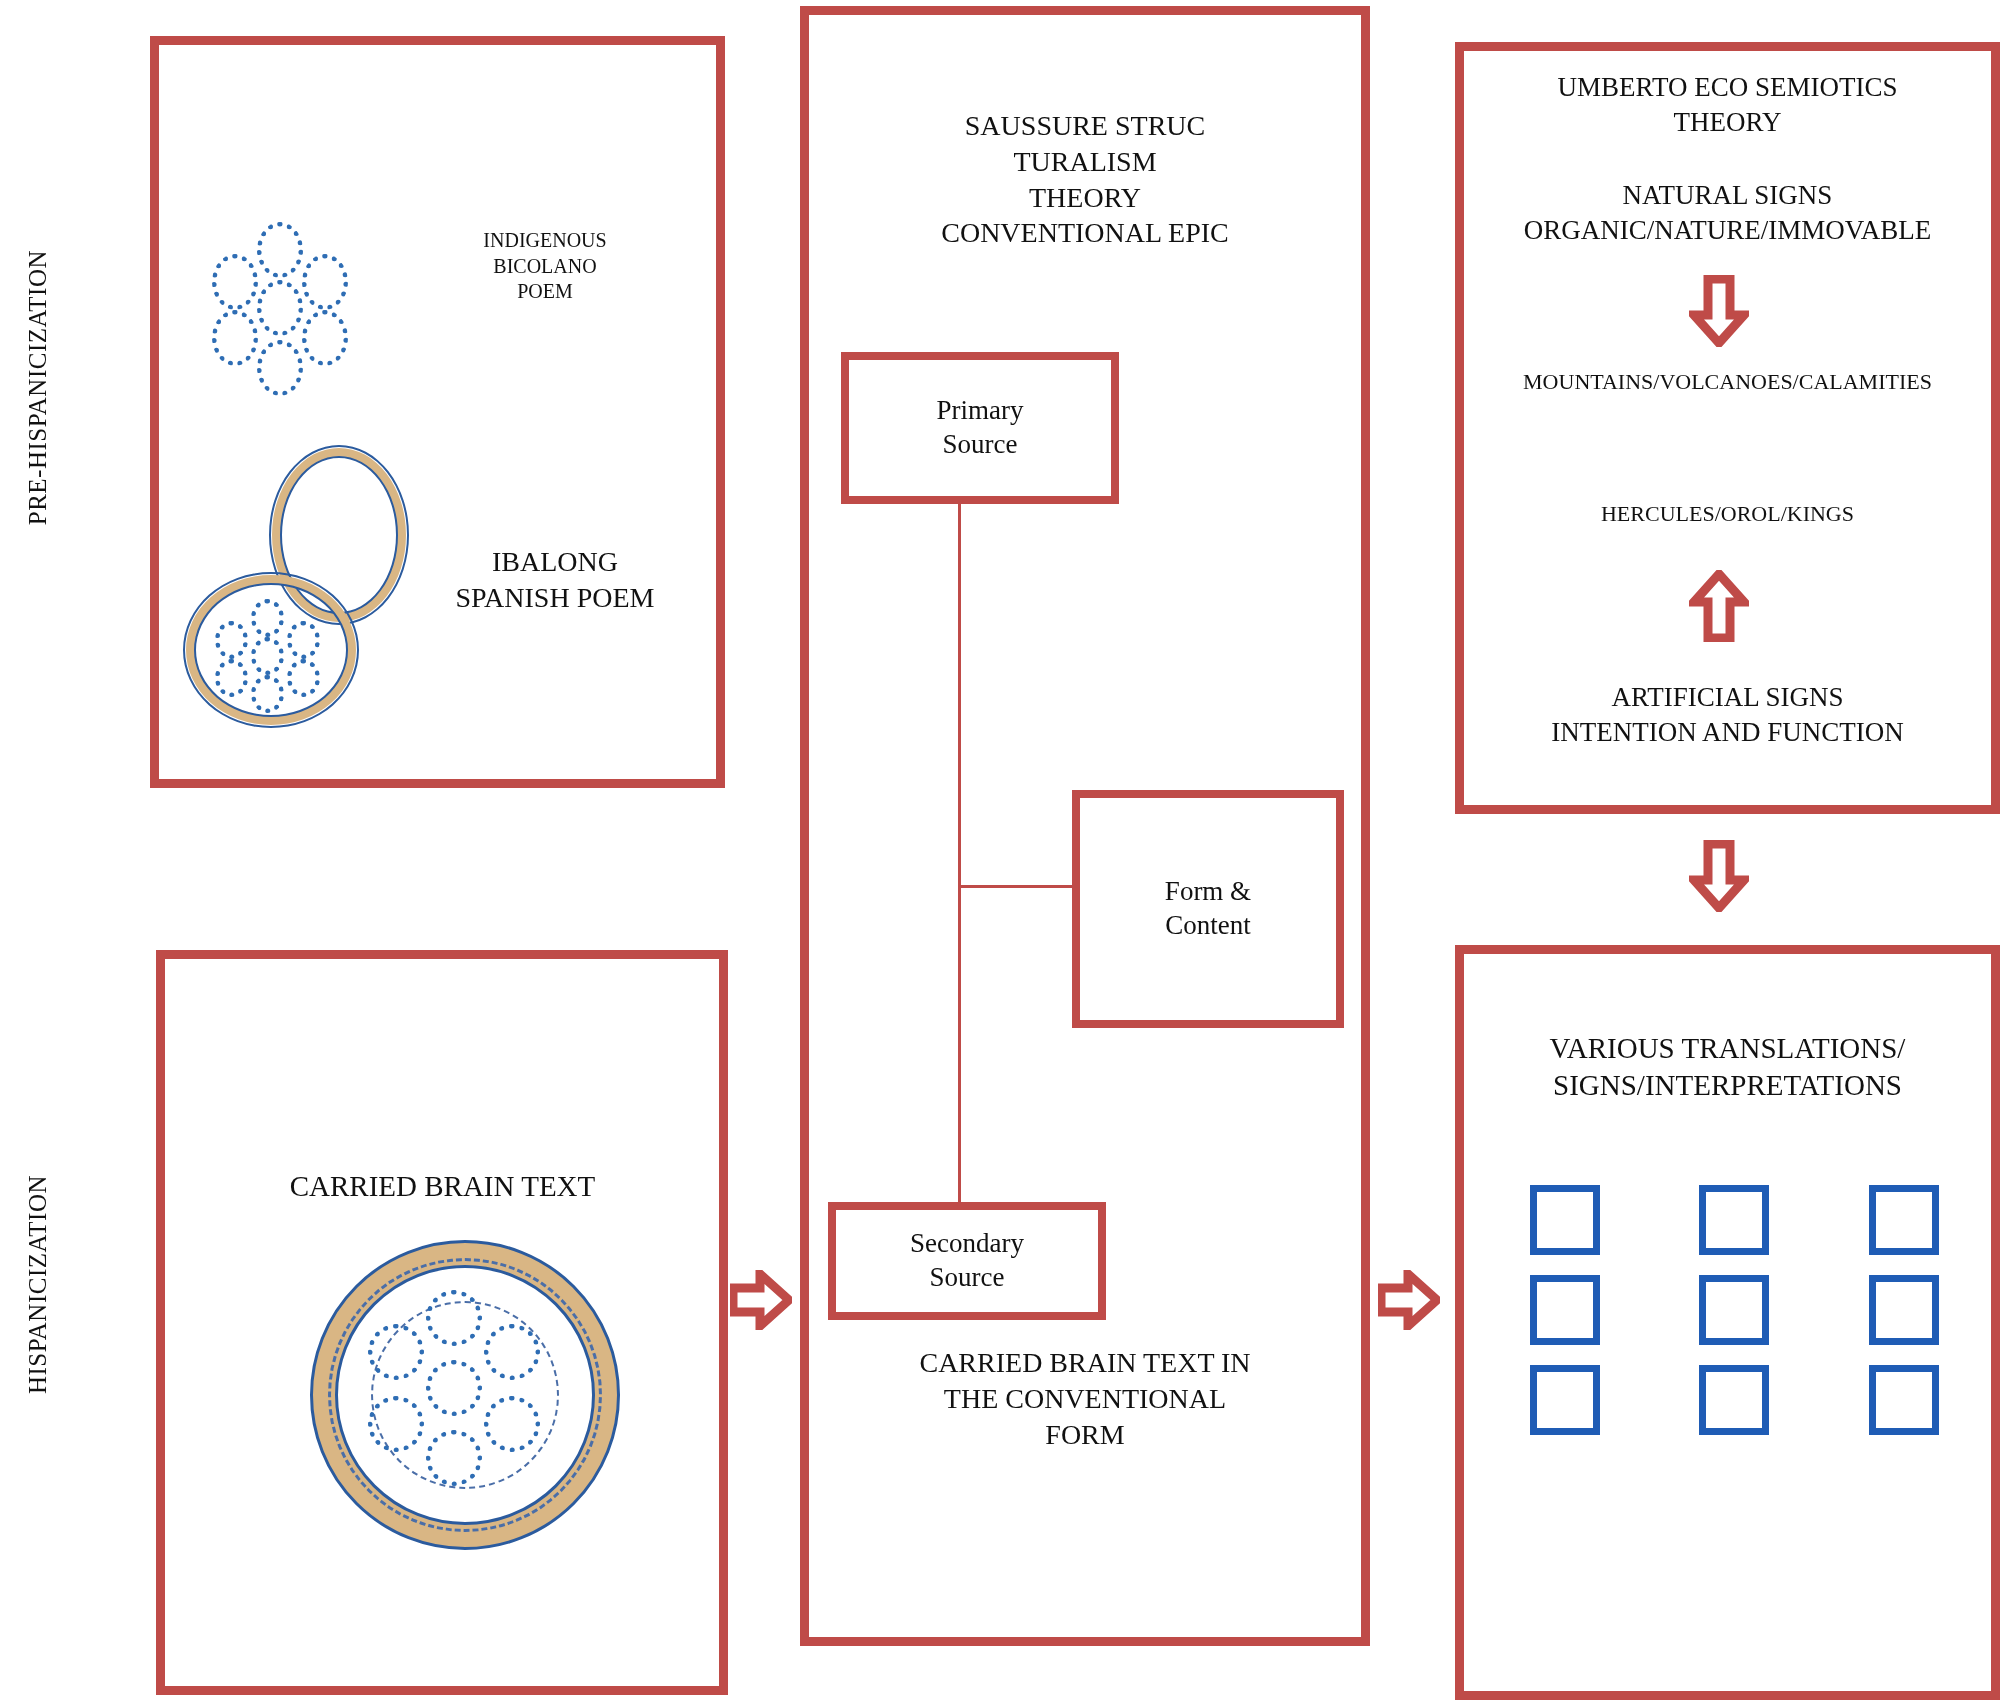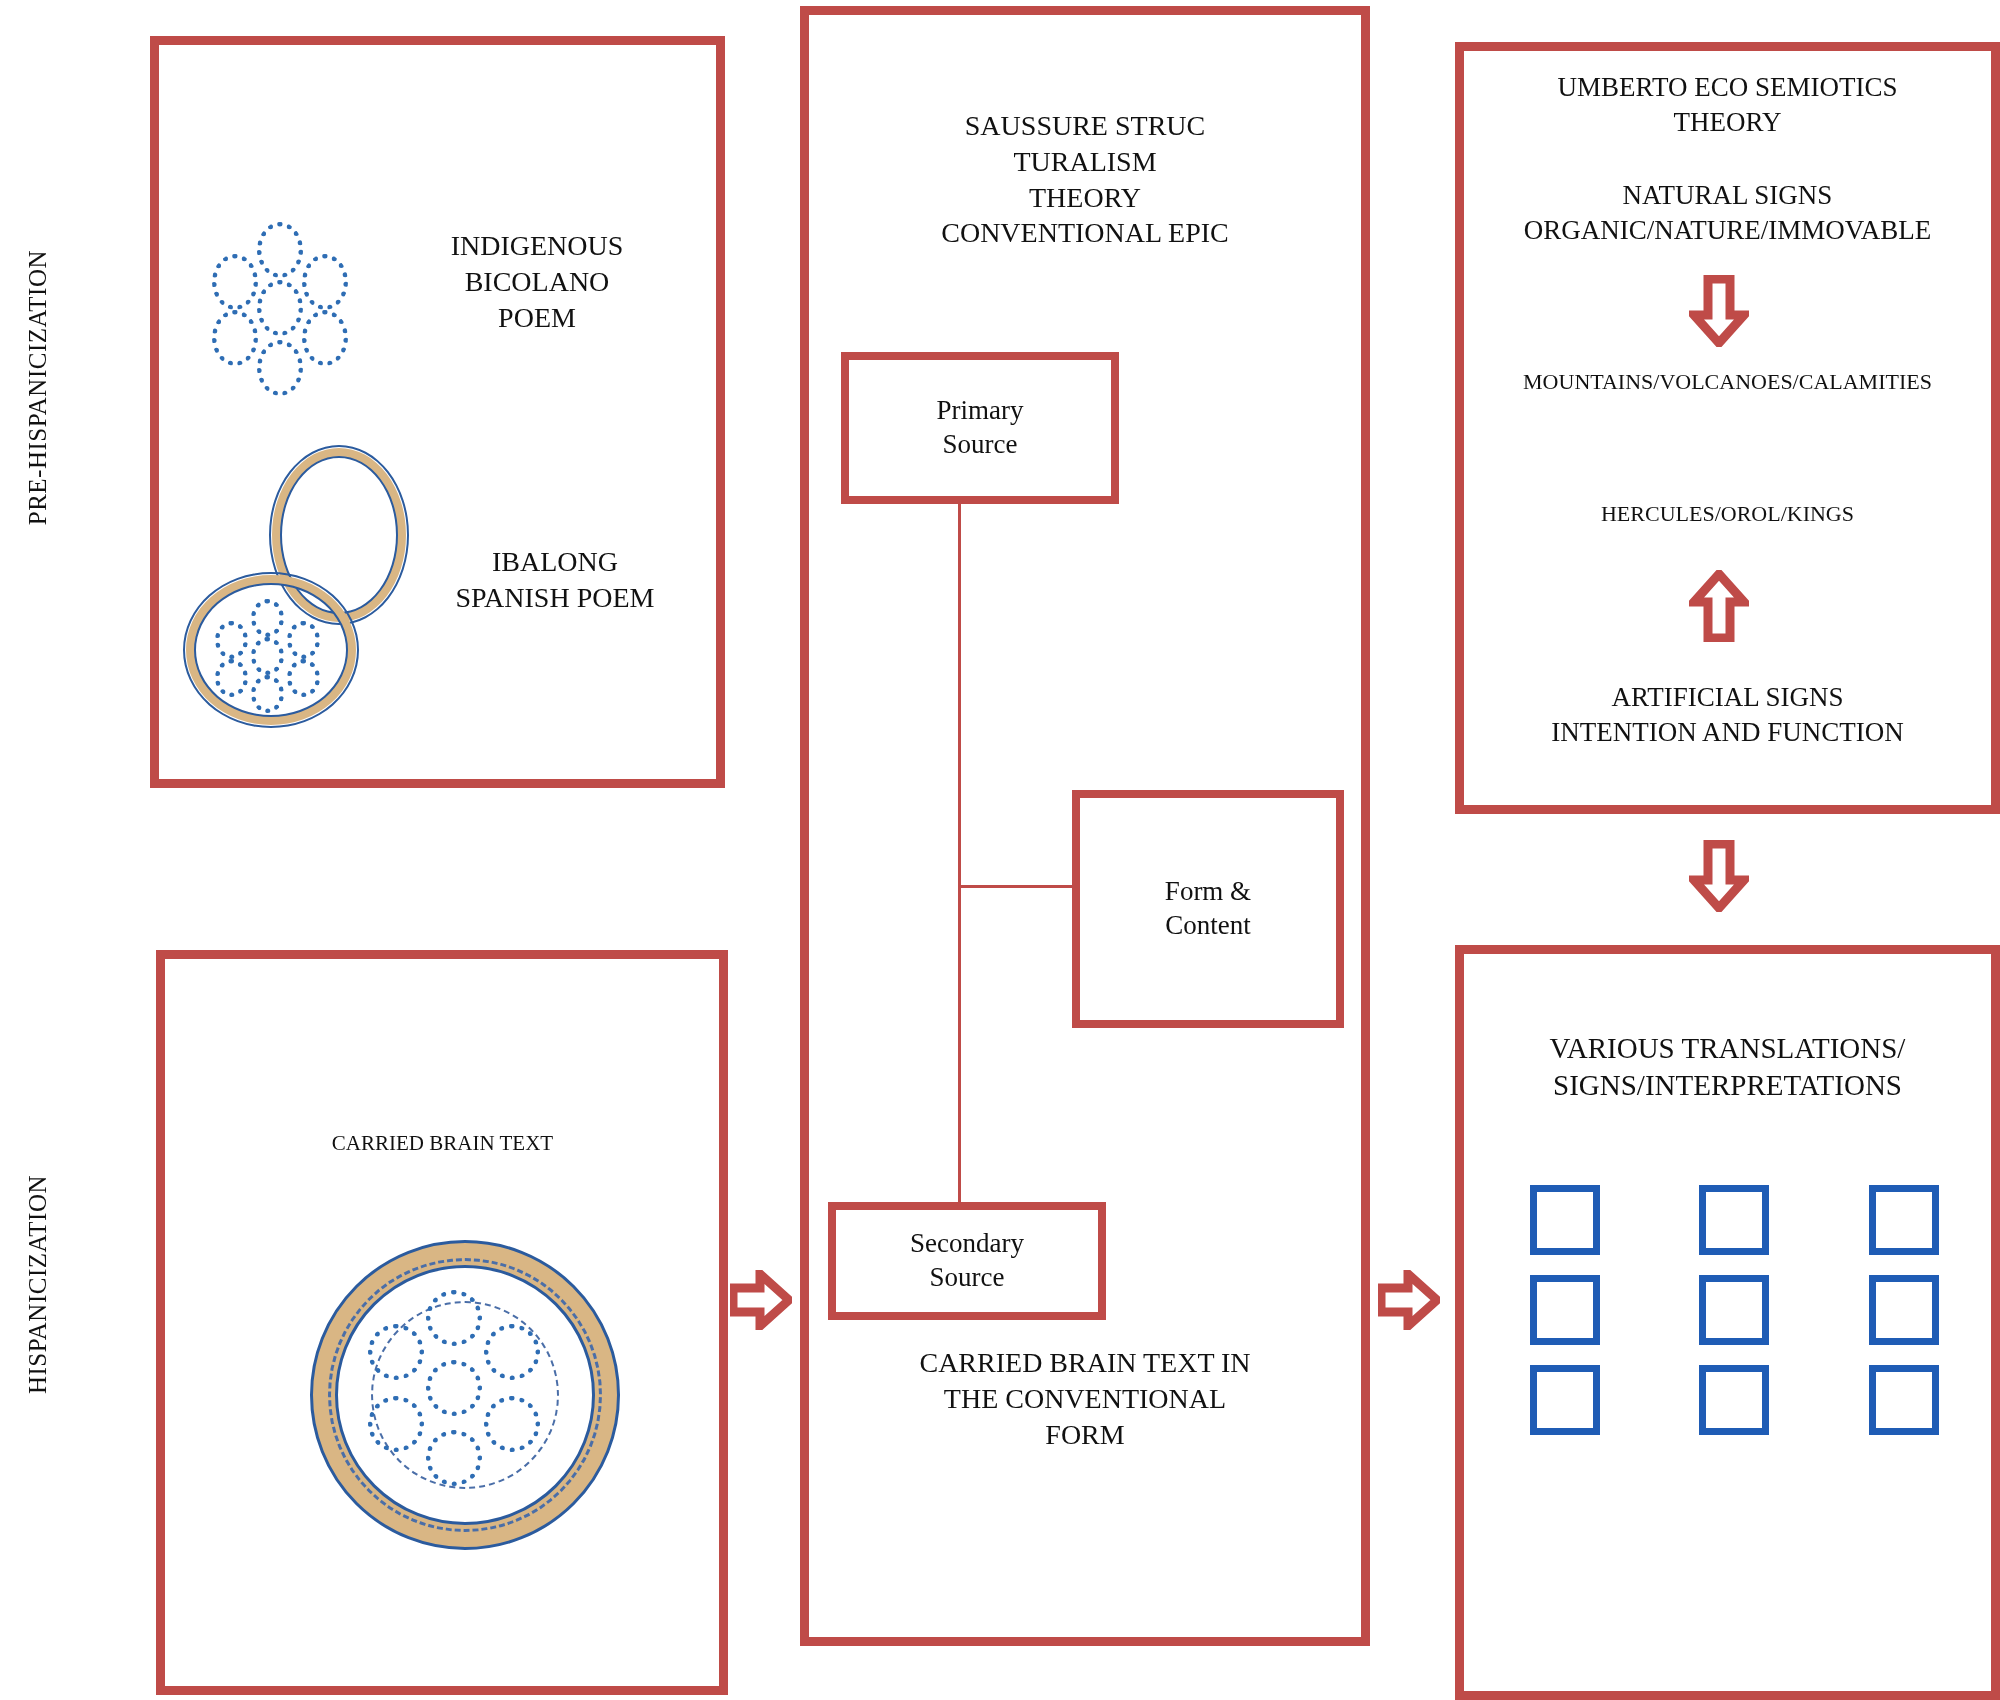--- a/index.html
+++ b/index.html
@@ -49,25 +49,25 @@
   .txt {
     position: absolute;
     text-align: center;
     line-height: 1.28;
     color: #111;
     white-space: pre-line;
   }
 
   
   #t-zhen     { left: 175px; top: 56px;  width: 530px; font-size: 28px; }
-  #t-indig    { left: 372px; top: 228px; width: 330px; font-size: 28px; }
+  #t-indig    { left: 380px; top: 228px; width: 330px; font-size: 20px; }
   #t-ibalong  { left: 400px; top: 544px; width: 310px; font-size: 28px; }
 
   
-  #t-carried  { left: 180px; top: 1130px; width: 525px; font-size: 21px; }
+  #t-carried  { left: 180px; top: 1168px; width: 525px; font-size: 29px; }
 
   
   #t-saussure { left: 820px; top: 108px;  width: 530px; font-size: 28px; }
   #t-convform { left: 820px; top: 1345px; width: 530px; font-size: 28px; }
 
   
   #t-eco-title   { left: 1470px; top: 70px;  width: 515px; font-size: 27px; }
   #t-natural     { left: 1470px; top: 178px; width: 515px; font-size: 27px; }
   #t-mountains   { left: 1470px; top: 368px; width: 515px; font-size: 22px; }
   #t-hercules    { left: 1470px; top: 500px; width: 515px; font-size: 22px; }

